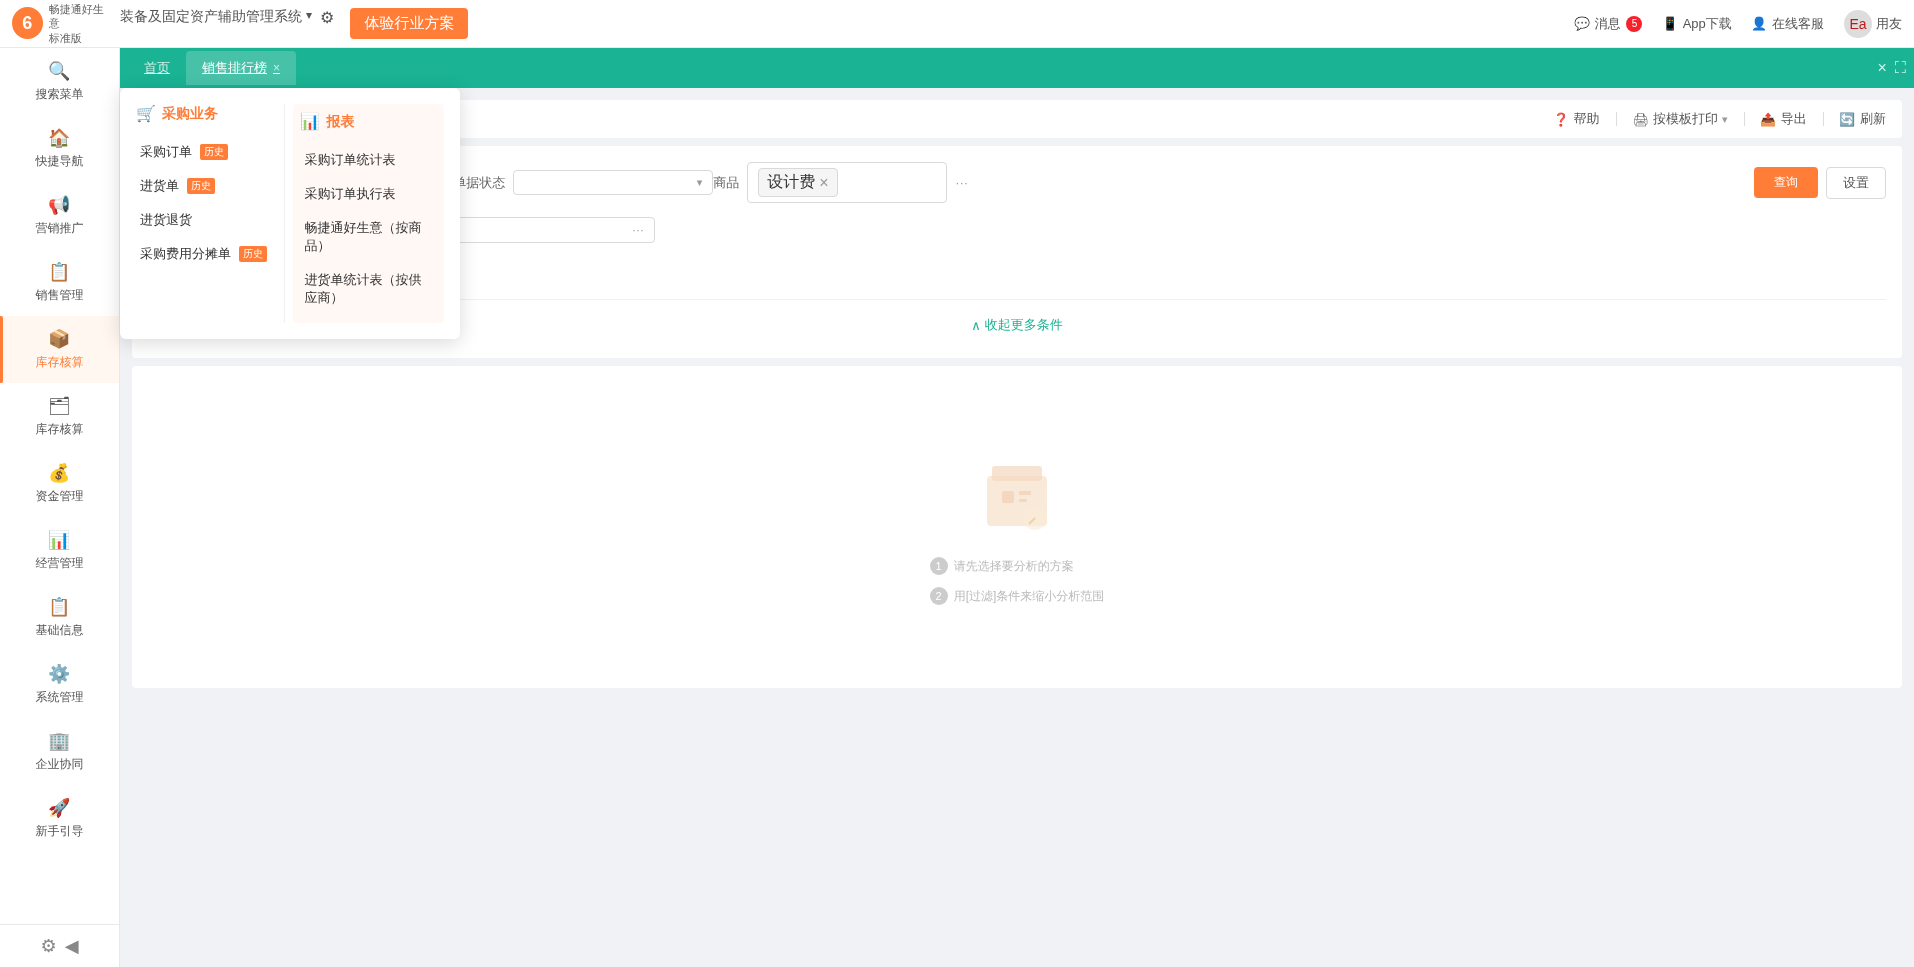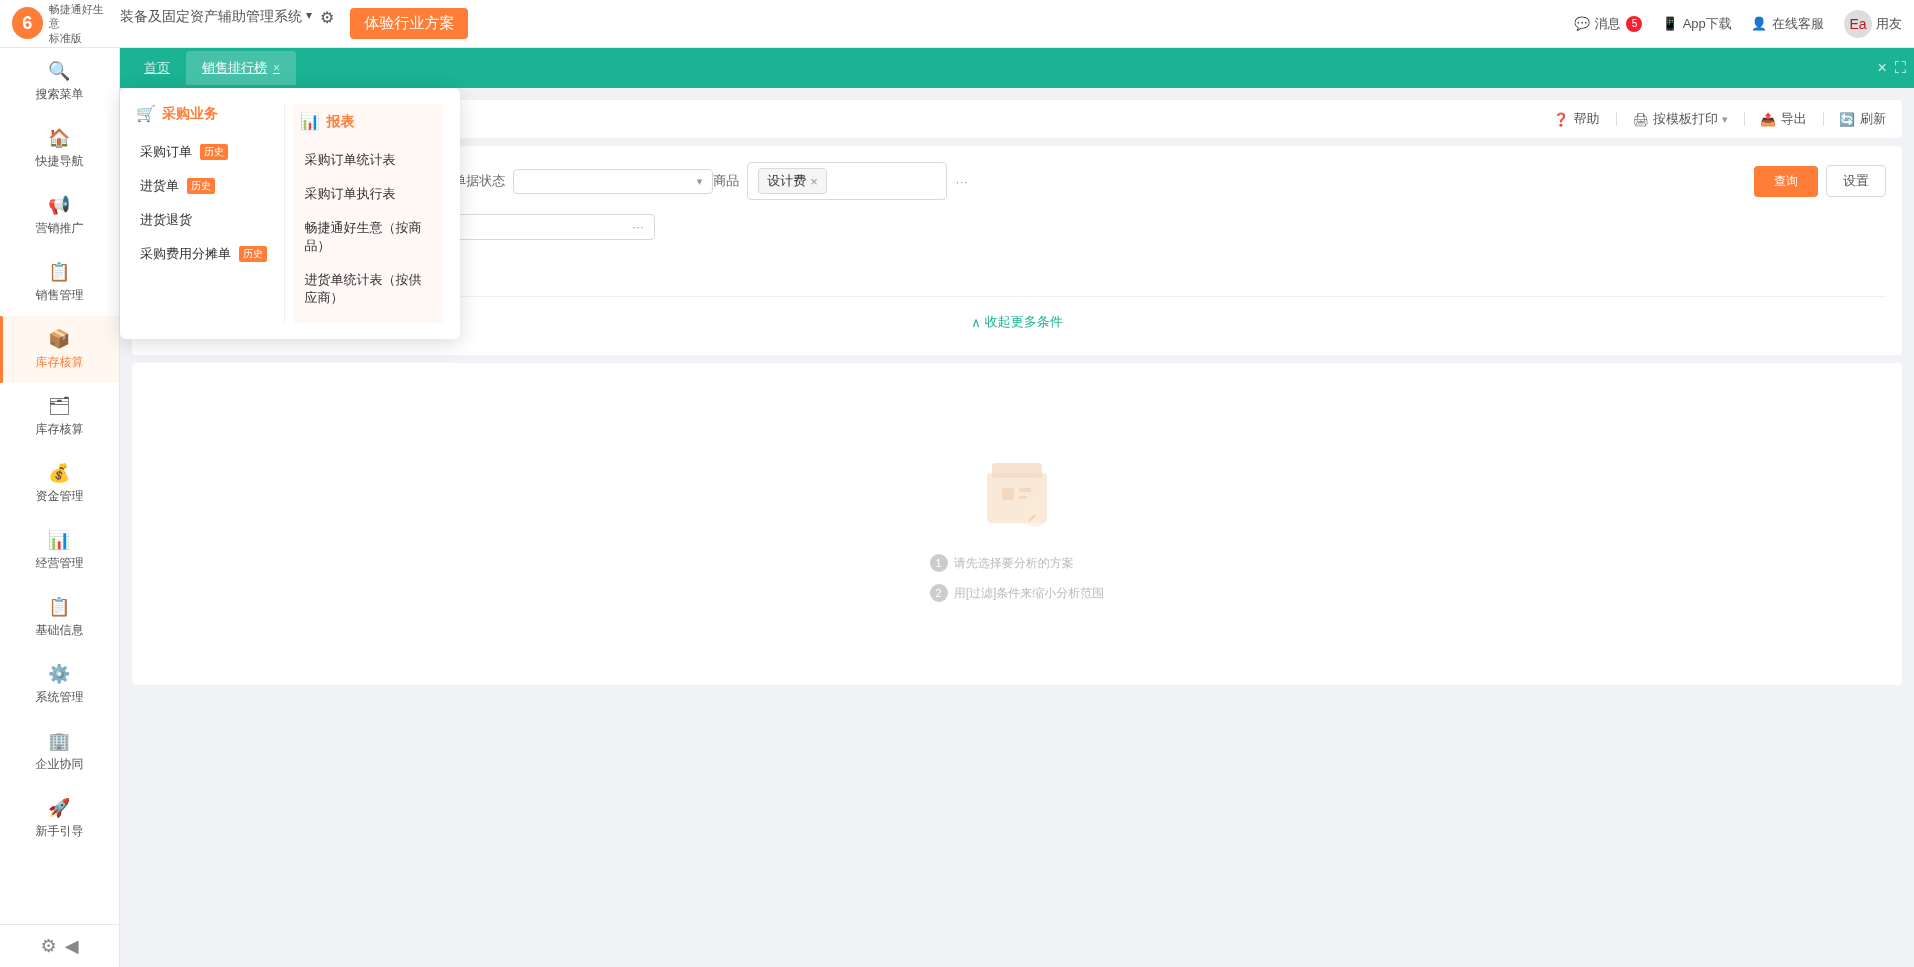--- a/index.html
+++ b/index.html
@@ -168,21 +168,21 @@
       cursor: pointer;
       display: flex;
       align-items: center;
       justify-content: space-between;
     }
     .filter-tag {
       background: #f5f5f5;
       border: 1px solid #d9d9d9;
       border-radius: 4px;
       padding: 3px 8px;
-      font-size: 13px;
+      font-size: 16px;
       display: flex;
       align-items: center;
       gap: 4px;
     }
     .tag-close { cursor: pointer; color: #999; }
     .filter-dots { color: #999; cursor: pointer; }
     .date-range { display: flex; align-items: center; gap: 6px; }
     .date-btn { background: #fff; border: 1px solid #d9d9d9; border-radius: 4px; padding: 4px 10px; font-size: 12px; cursor: pointer; }
     .date-btn.active { border-color: #ff7d37; color: #ff7d37; background: #fff7f0; }
     .action-btn {

